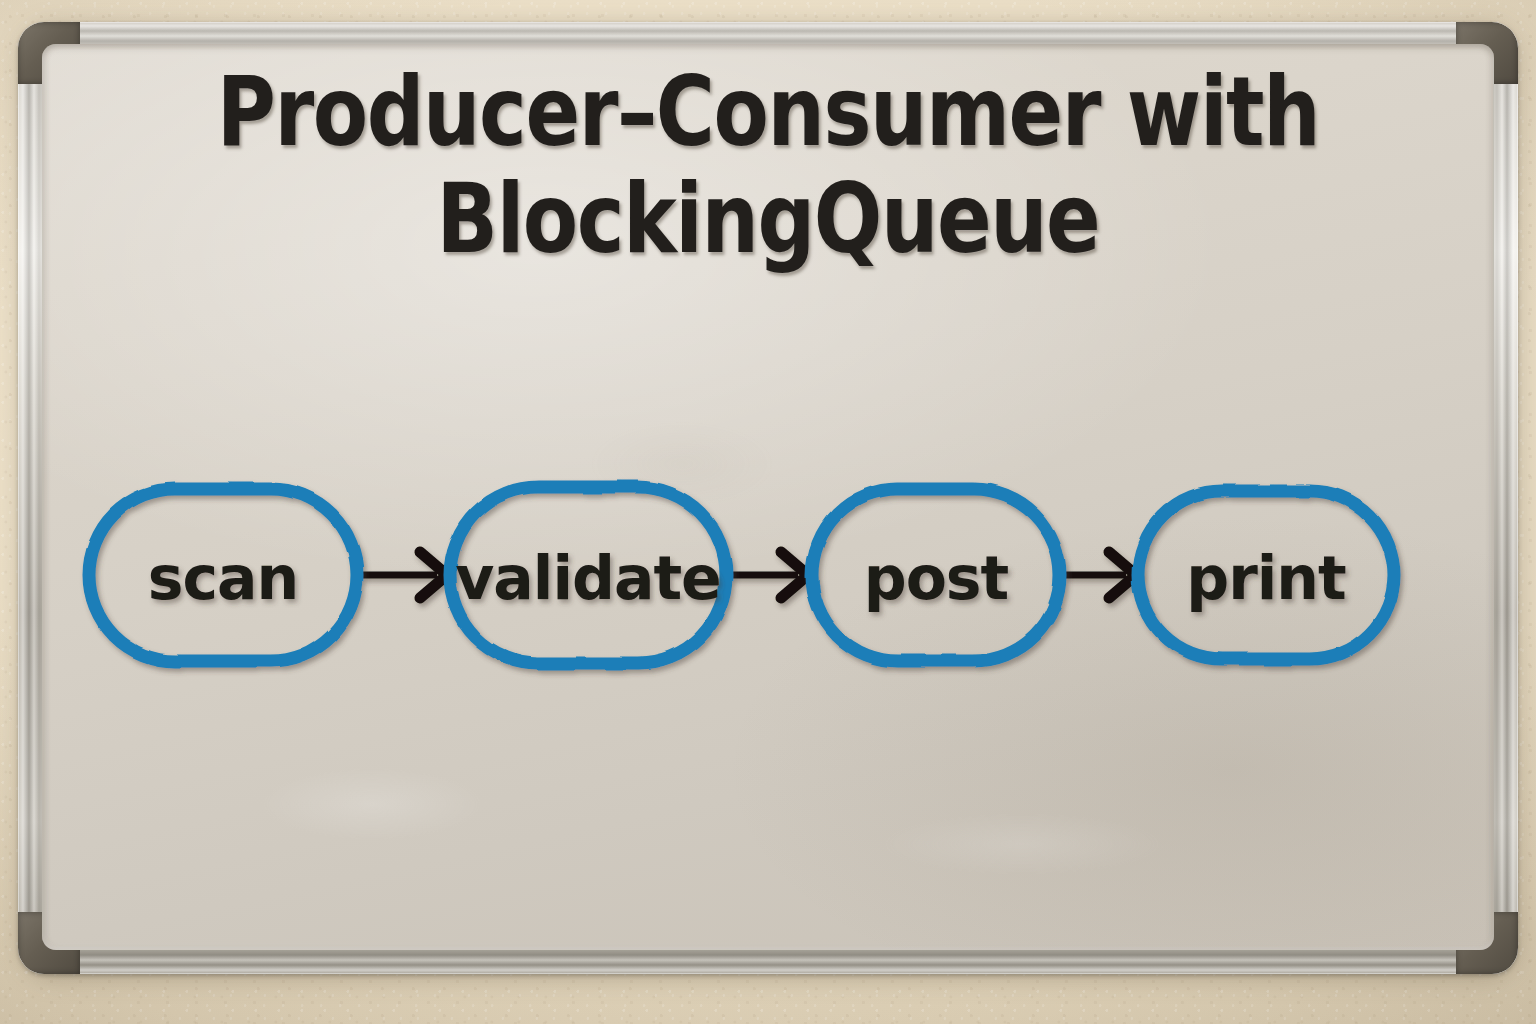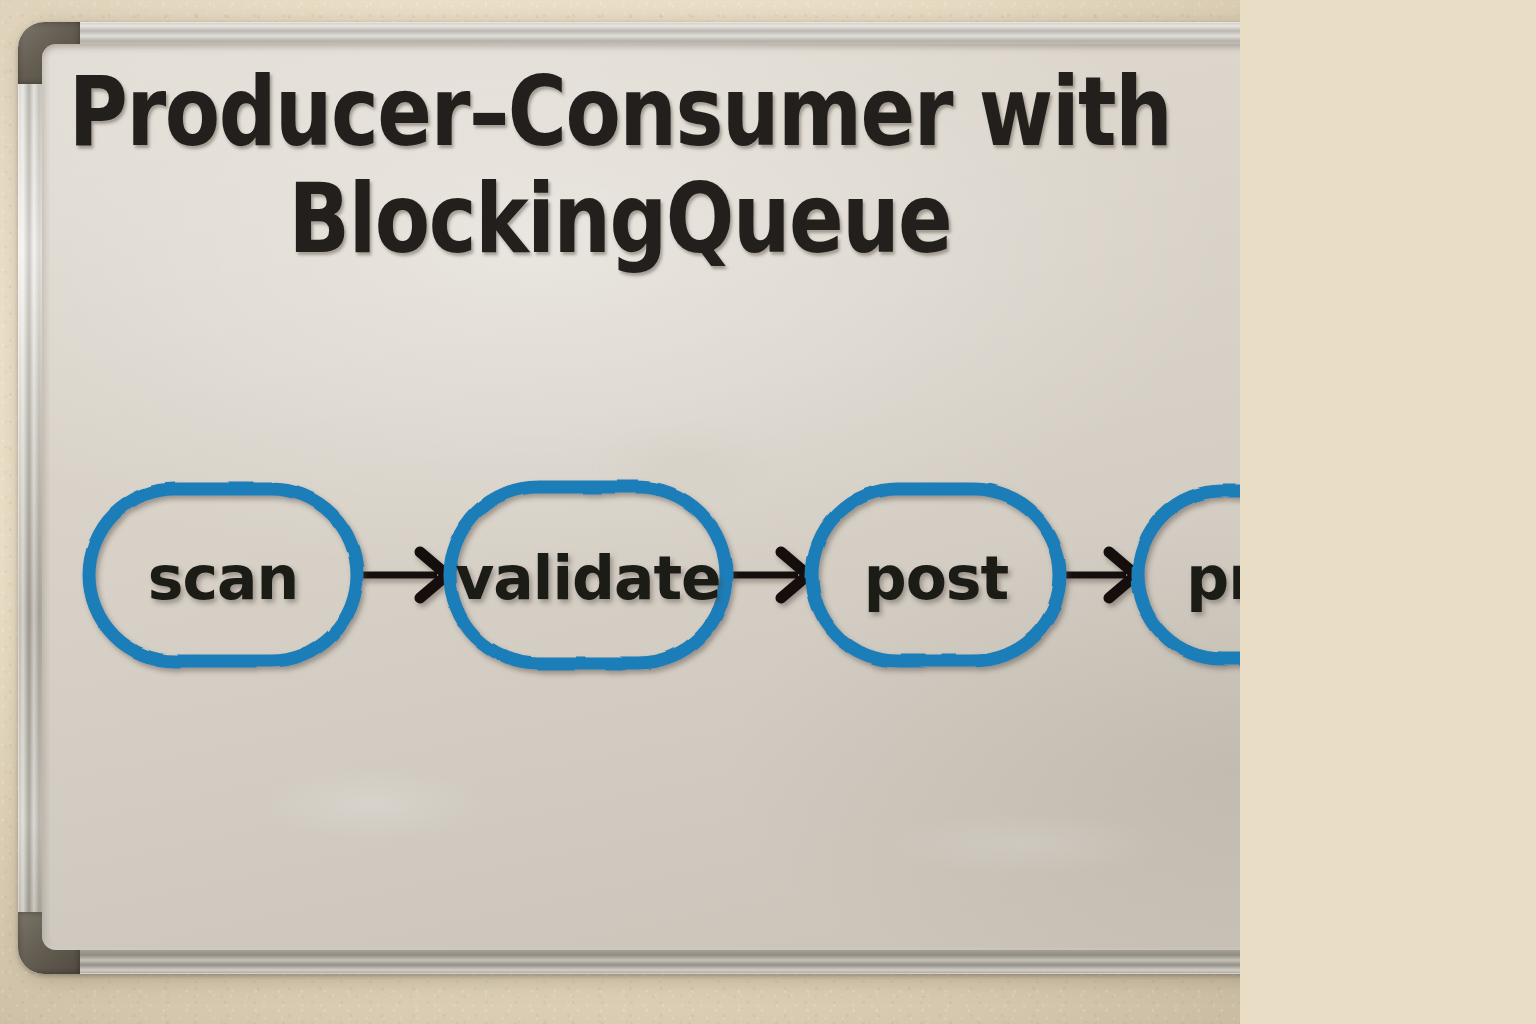--- a/index.html
+++ b/index.html
@@ -10,21 +10,21 @@
     height: 1024px;
     overflow: hidden;
   }
   body {
     font-family: "DejaVu Sans", sans-serif;
     background: #e9ddc5;
   }
 
   #stage {
     position: relative;
-    width: 1240px;
+    width: 1536px;
     height: 1024px;
     overflow: hidden;
   }
 
   
   .wall {
     position: absolute;
     inset: 0;
     background:
       radial-gradient(ellipse 120% 90% at 40% 30%, #f0e4cd 0%, #e9ddc5 45%, #ddd0b6 80%, #d2c5ab 100%);

